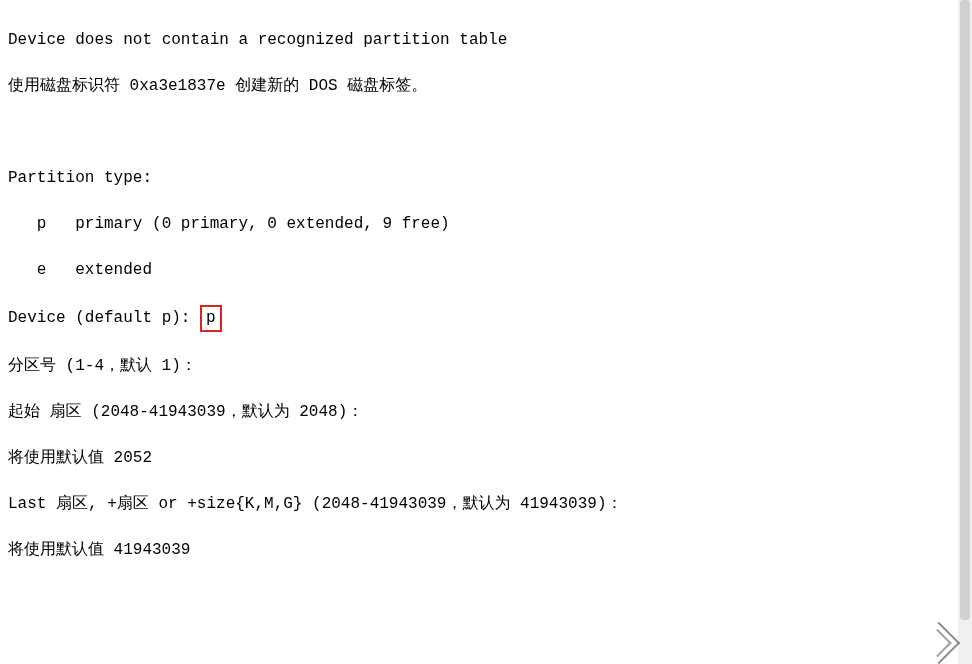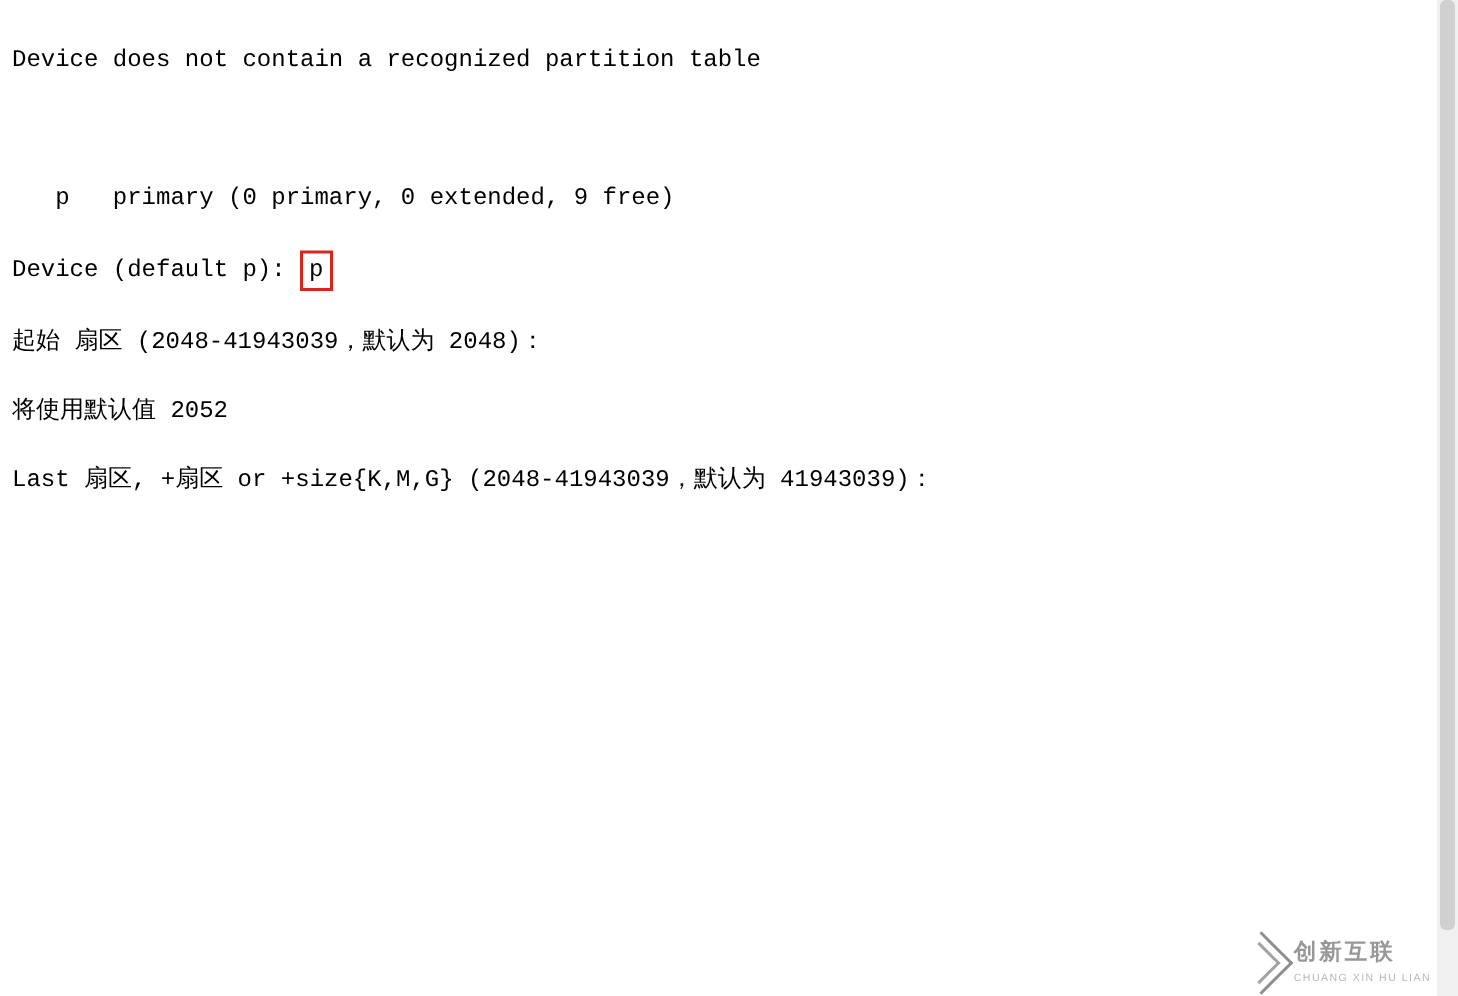--- a/index.html
+++ b/index.html
@@ -84,26 +84,31 @@
     letter-spacing: 1px;
     color: #888;
     font-weight: normal;
   }
 </style>
 </head>
 <body>
 
 <div class="page">
 <span class="line">Device does not contain a recognized partition table</span>
+<span class="line">使用磁盘标识符 0xa3e1837e 创建新的 DOS 磁盘标签。</span>
 <span class="line"> </span>
+<span class="line">Partition type:</span>
 <span class="line">   p   primary (0 primary, 0 extended, 9 free)</span>
+<span class="line">   e   extended</span>
 <span class="line"><span>Device (default p): </span><span class="redbox">p</span></span>
+<span class="line">分区号 (1-4，默认 1)：</span>
 <span class="line">起始 扇区 (2048-41943039，默认为 2048)：</span>
 <span class="line">将使用默认值 2052</span>
 <span class="line">Last 扇区, +扇区 or +size{K,M,G} (2048-41943039，默认为 41943039)：</span>
+<span class="line">将使用默认值 41943039</span>
 
 
 
 
 
 
 
 
 
 
@@ -112,17 +117,13 @@
 
 
 </div>
 
 <div class="scrollbar">
   <div class="thumb"></div>
 </div>
 
 <div class="watermark">
   <div class="logo"></div>
-  <div class="txt">
-    <span>创新互联</span><br>
-    <span class="sub">CHUANG XIN HU LIAN</span>
-  </div>
 </div>
 
 </body></html>

